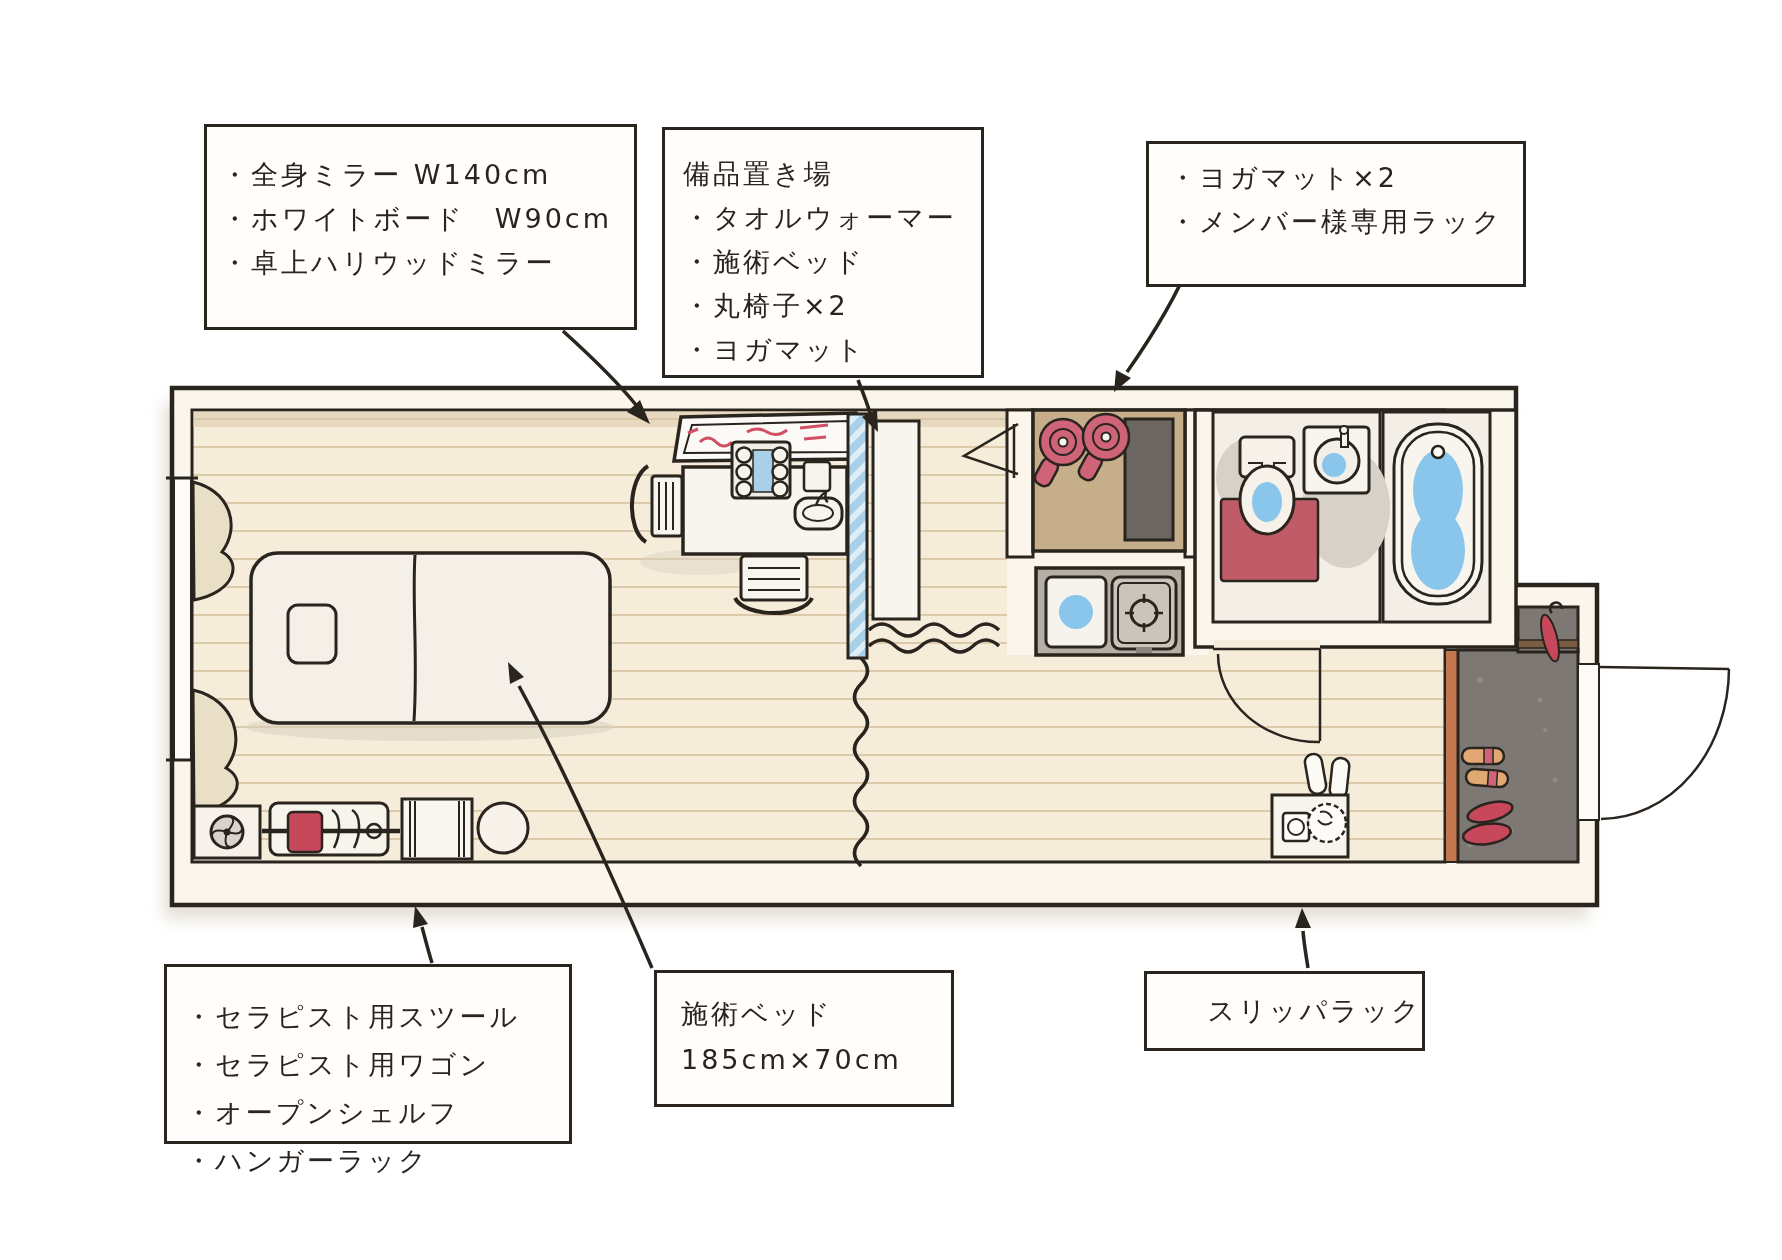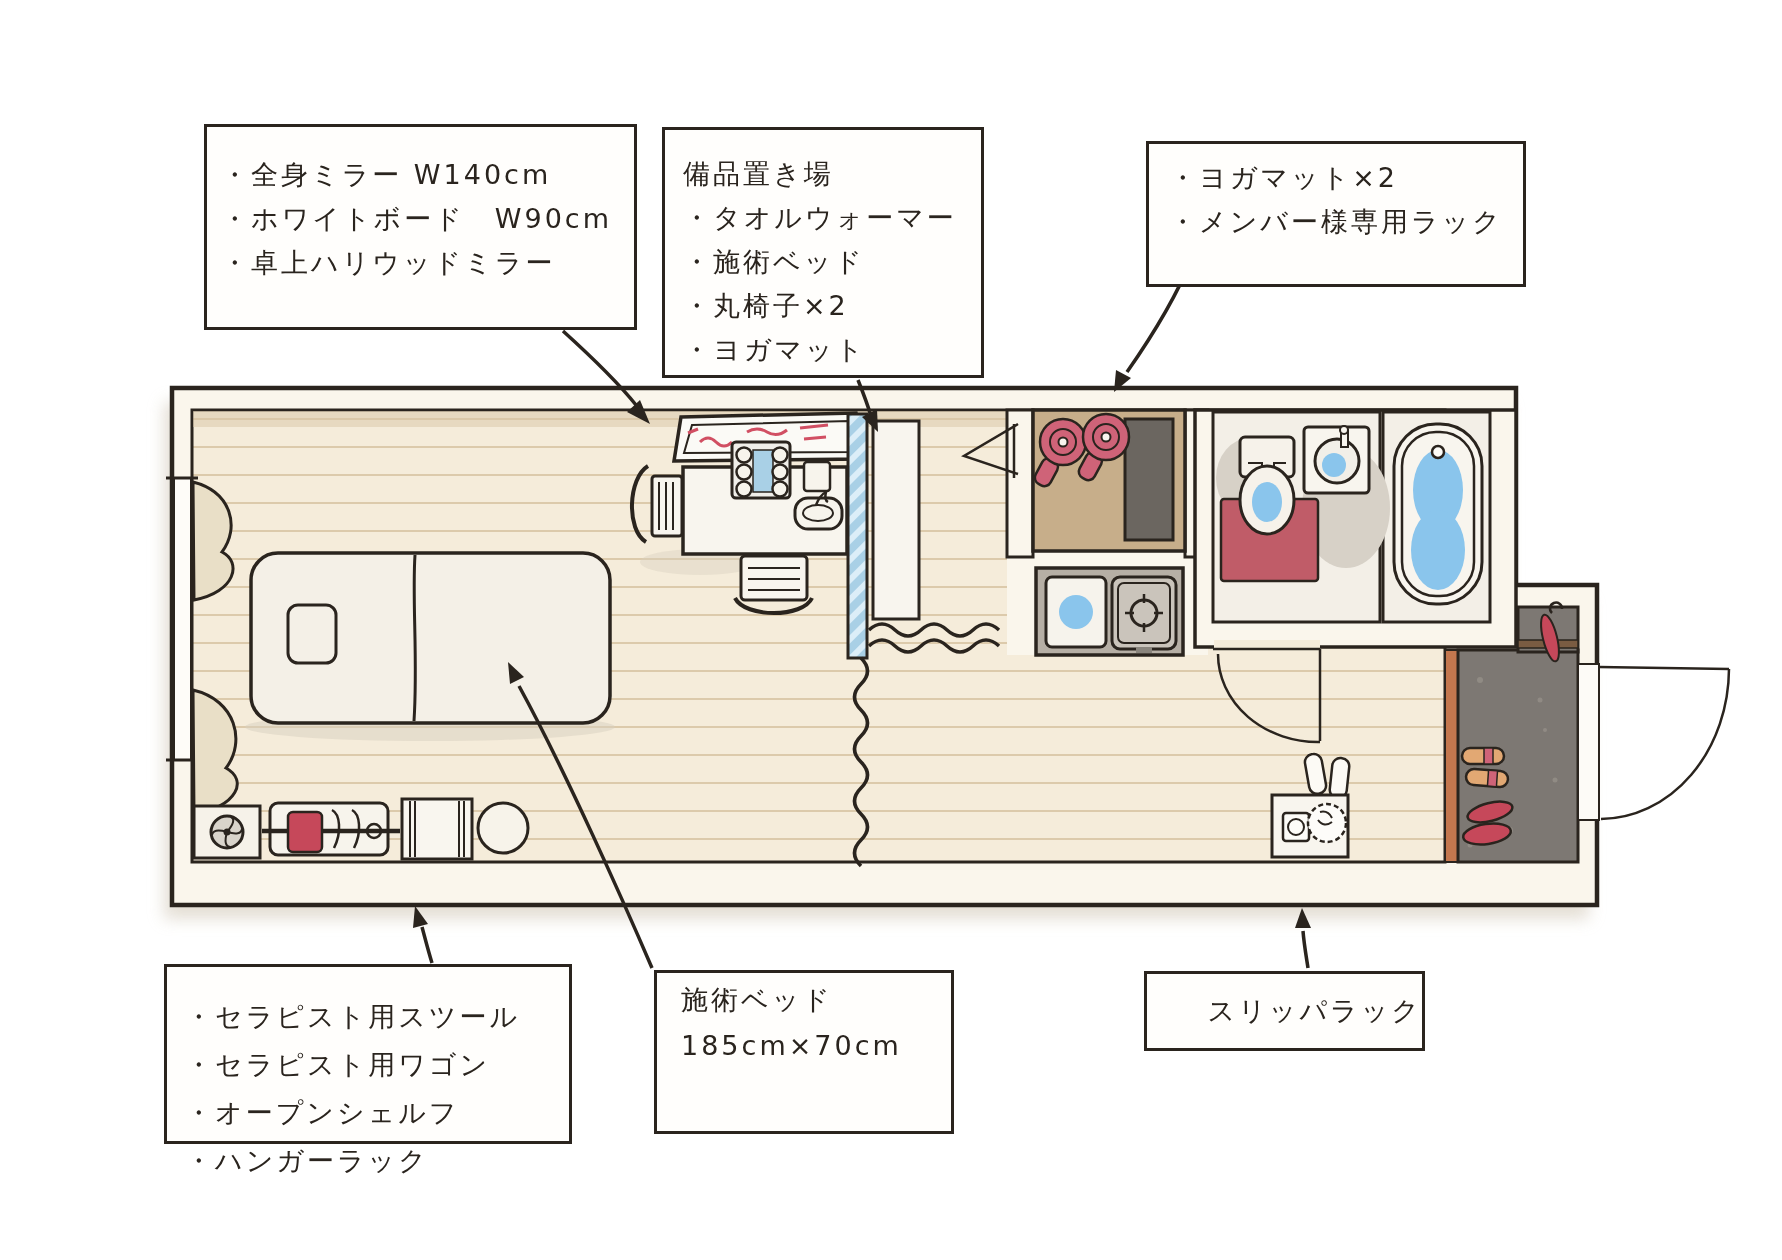--- a/index.html
+++ b/index.html
@@ -300,21 +300,21 @@
   <div class="lline">・メンバー様専用ラック</div>
 </div>
 
 <div class="lbox" style="left:164px;top:964px;width:408px;height:180px;padding:26px 18px;line-height:48px;">
   <div class="lline">・セラピスト用スツール</div>
   <div class="lline">・セラピスト用ワゴン</div>
   <div class="lline">・オープンシェルフ</div>
   <div class="lline">・ハンガーラック</div>
 </div>
 
-<div class="lbox" style="left:654px;top:970px;width:300px;height:164px;padding:4px 24px;line-height:46px;">
+<div class="lbox" style="left:654px;top:970px;width:300px;height:137px;padding:18px 24px;line-height:46px;">
   <div class="lline">施術ベッド</div>
   <div class="lline">185cm×70cm</div>
 </div>
 
 <div class="lbox center" style="left:1144px;top:971px;width:281px;height:80px;justify-content:flex-end;">
   <div class="lline">スリッパラック</div>
 </div>
 
 </div>
 

